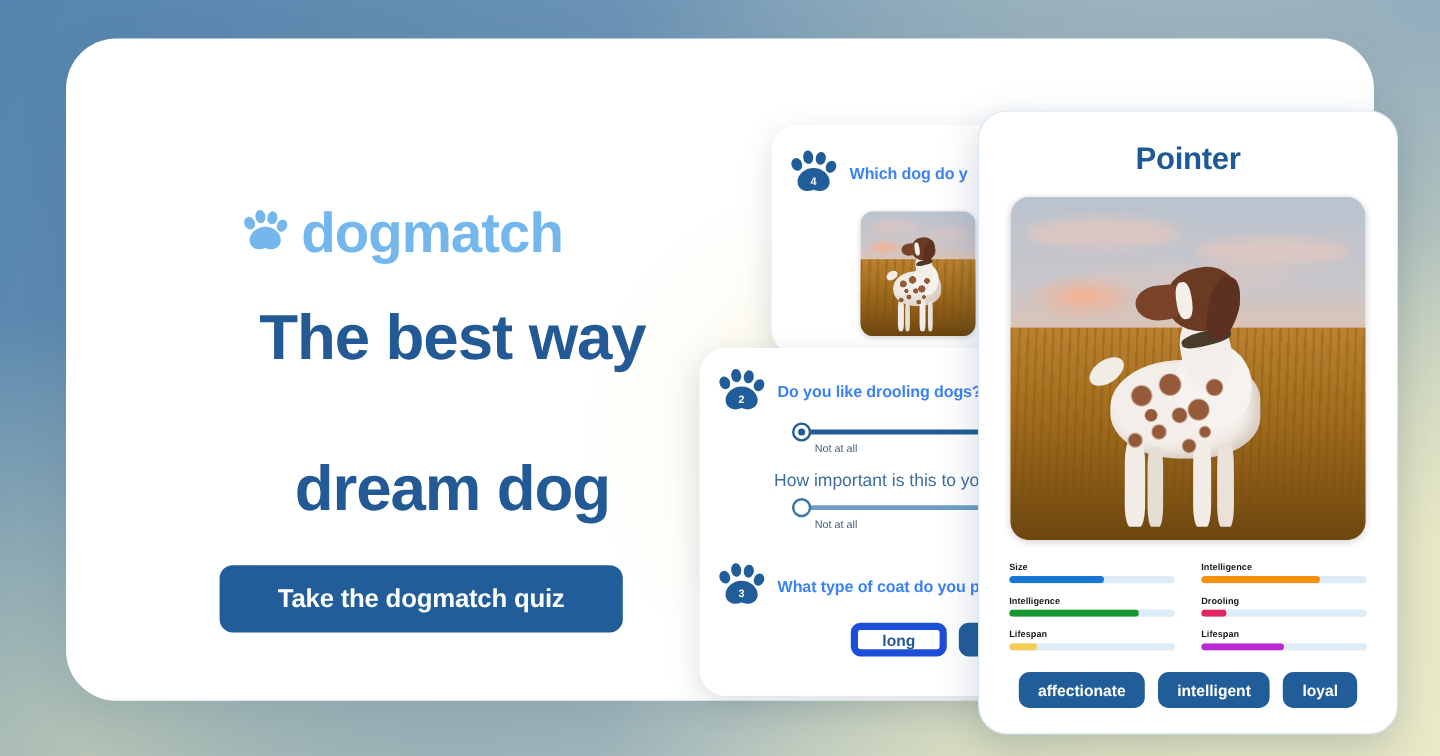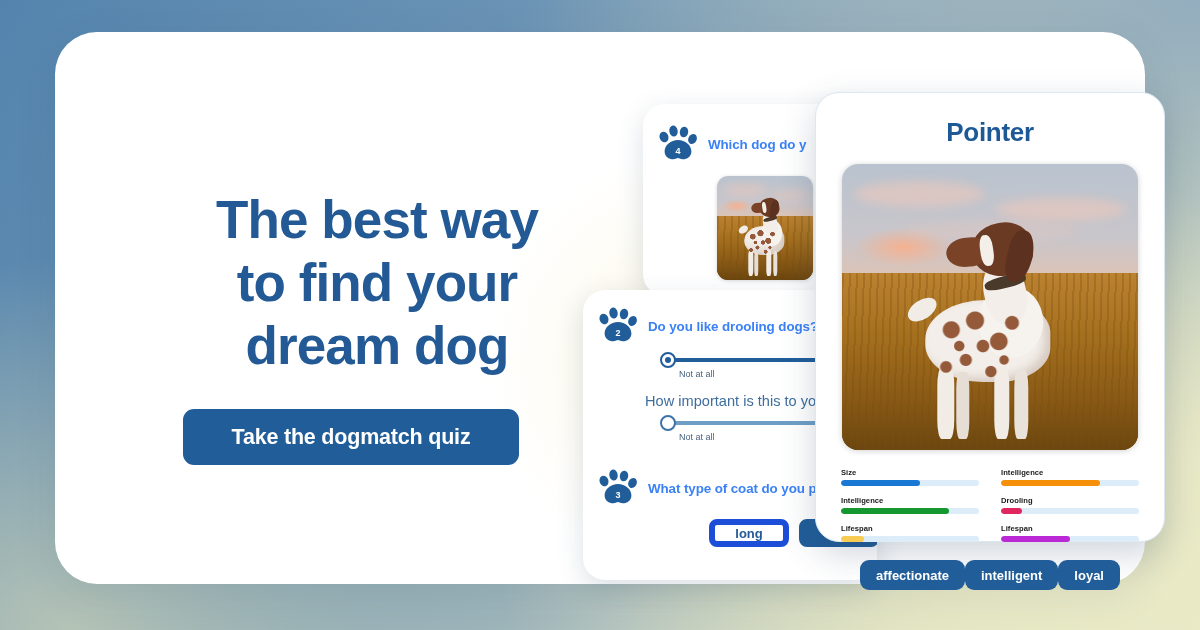--- a/index.html
+++ b/index.html
@@ -98,21 +98,21 @@
     border:6px solid #1d4ed8; background:#fff; color:#235a96;
     border-radius:8px; height:28px; min-width:80px; padding:0 16px;
     font-family:"Liberation Sans", sans-serif;
     font-size:13px; font-weight:700; cursor:pointer;
     display:flex; align-items:center; justify-content:center;
   }
   .chip.filled{ background:#215d99; border-color:#215d99; color:#fff; }
 
   
   #breed-card{
-    position:absolute; left:760px; top:60px; width:350px; height:450px;
+    position:absolute; left:760px; top:60px; width:350px; height:520px;
     background:#fff; border-radius:24px;
     box-shadow:0 12px 34px rgba(40,70,100,0.22);
     border:1px solid #dbe7f2;
   }
   .breed-title{
     text-align:center; margin-top:24px;
     font-size:26px; font-weight:700; color:#1d5997; letter-spacing:-0.3px;
   }
   .breed-photo{
     margin:16px auto 0; width:296px; height:286px; border-radius:16px;
@@ -120,21 +120,21 @@
   }
 
   .attr-grid{
     margin:18px auto 0; width:298px;
     display:grid; grid-template-columns:1fr 1fr; column-gap:22px; row-gap:10px;
   }
   .attr-label{ font-size:7.6px; font-weight:700; color:#1a1a1a; margin-bottom:3px; letter-spacing:0.05px; }
   .attr-bar{ height:6px; background:#dcecf8; border-radius:3px; overflow:hidden; }
   .attr-fill{ height:100%; border-radius:3px; }
 
-  .tag-row{ margin-top:18px; display:flex; justify-content:center; }
+  .tag-row{ margin-top:18px; display:flex; justify-content:center; gap:11px; }
   .tag{
     background:#215d99; color:#fff; border:none; cursor:pointer;
     border-radius:9px; height:30px; padding:0 16px;
     font-family:"Liberation Sans", sans-serif;
     font-size:13px; font-weight:700;
     display:flex; align-items:center; justify-content:center;
   }
 
   
   .scene{ position:relative; width:100%; height:100%;
@@ -189,24 +189,36 @@
     border-radius:46%; opacity:.9; }
 </style>
 </head>
 <body>
 
 <div class="hero-card">
   <div class="hero-glow"></div>
 
   <div class="left-col">
 
+    <div class="logo-row">
+      <span class="logo-paw">
+        <svg viewBox="0 0 40 38" width="40" height="38" aria-hidden="true">
+          <ellipse cx="7" cy="12" rx="4.4" ry="5.4" fill="#74b7ed" transform="rotate(-22 7 12)"></ellipse>
+          <ellipse cx="16" cy="6.5" rx="4.2" ry="5.6" fill="#74b7ed" transform="rotate(-8 16 6.5)"></ellipse>
+          <ellipse cx="26" cy="7.5" rx="4.2" ry="5.4" fill="#74b7ed" transform="rotate(10 26 7.5)"></ellipse>
+          <ellipse cx="34" cy="14" rx="4.2" ry="5.2" fill="#74b7ed" transform="rotate(26 34 14)"></ellipse>
+          <path d="M20 15c7 0 13 5.2 13 11.2 0 5-4.2 7.6-8.4 7.6-2.6 0-3.6-1.1-4.6-1.1s-2 1.1-4.6 1.1C11.2 33.8 7 31.2 7 26.2 7 20.2 13 15 20 15z" fill="#74b7ed"></path>
+        </svg>
+      </span>
+      <span class="logo-text">dogmatch</span>
+    </div>
 
     <h1 class="headline">
       <span>The best way</span><br>
-      <span>to find your</span><br>
+      <br>
       <span>dream dog</span>
     </h1>
 
     <button class="cta-btn">Take the dogmatch quiz</button>
   </div>
 
   <div class="quiz-card" id="q4-card">
     <div class="q-head" style="margin:20px 0 0 14px;">
       <span class="q-paw">
         <svg viewBox="0 0 42 40" width="42" height="40" aria-hidden="true">

